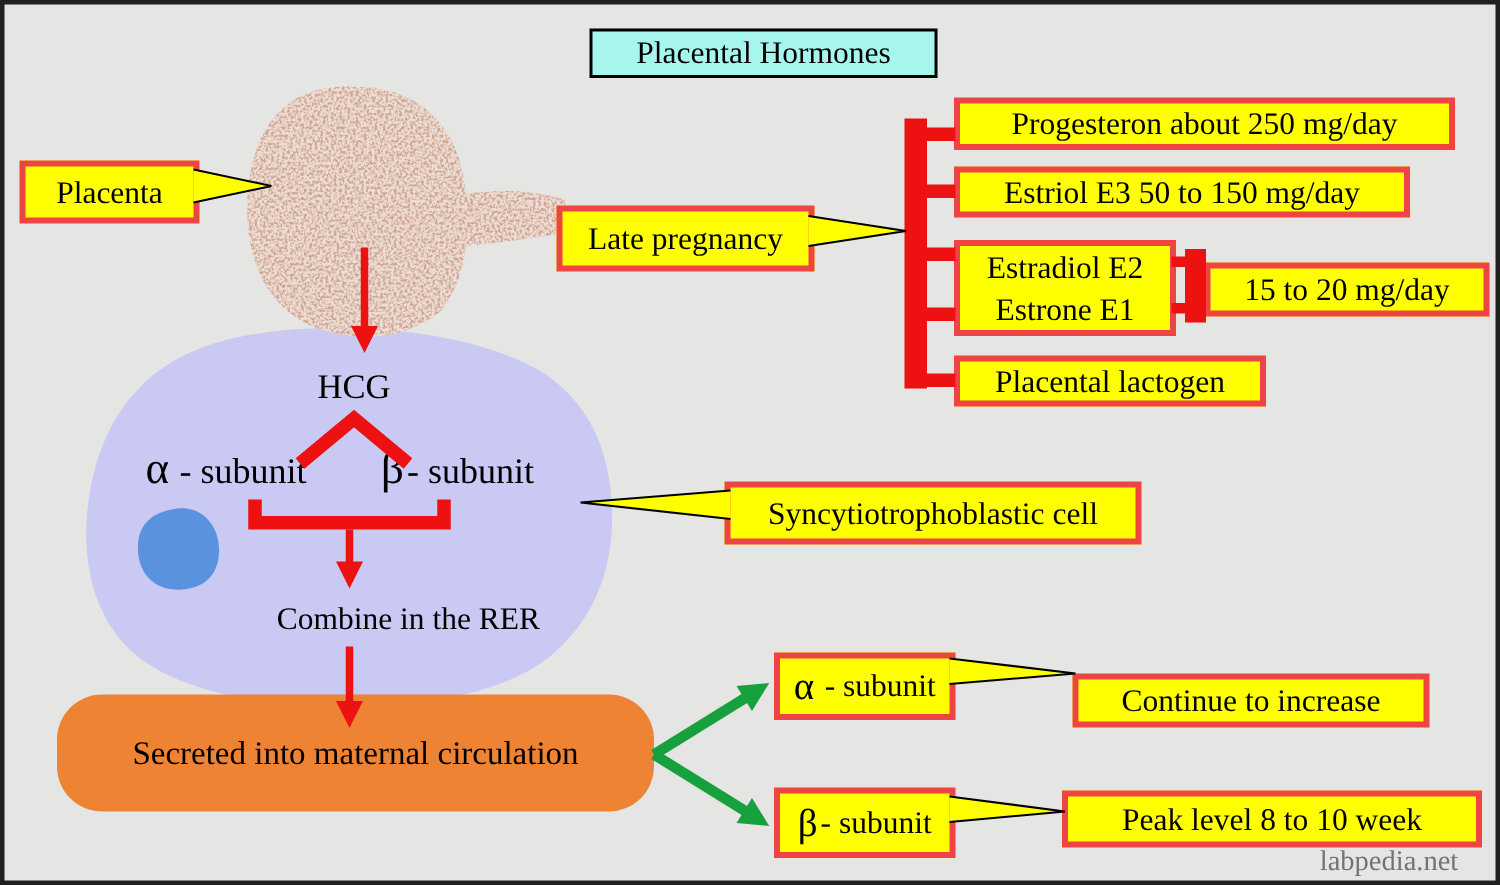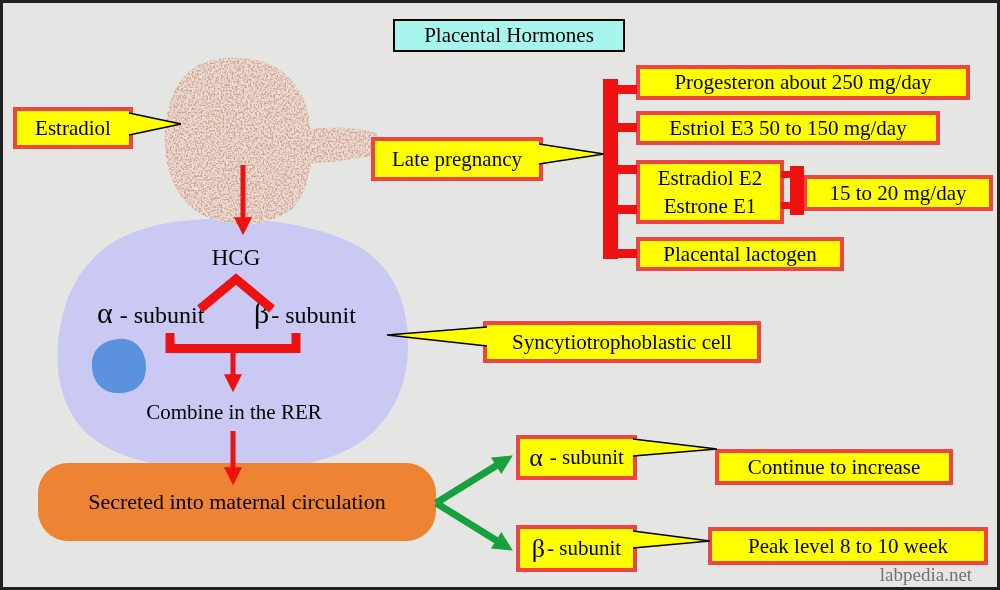--- a/index.html
+++ b/index.html
@@ -66,41 +66,41 @@
     <g>
       <use href="#placshape" fill="#ecdcd4"></use>
       <g filter="url(#spk)">
           <use href="#placshape" fill="#000"></use>
         </g>
     </g>
   </svg>
 
   <div class="cyanbox" style="left:390px;top:16px;width:232px;height:33px;">Placental Hormones</div>
 
-  <div class="ybox" style="left:10px;top:104px;width:120px;height:42px;">Estradiol</div>
+  <div class="ybox" style="left:10px;top:104px;width:120px;height:42px;">Placenta</div>
   <div class="ybox" style="left:368px;top:134px;width:172px;height:44px;">Late pregnancy</div>
   <div class="ybox" style="left:480px;top:318px;width:278px;height:42px;">Syncytiotrophoblastic cell</div>
 
   <div class="ybox" style="left:633px;top:62px;width:334px;height:35px;">Progesteron about 250 mg/day</div>
   <div class="ybox" style="left:633px;top:108px;width:304px;height:34px;">Estriol E3 50 to 150 mg/day</div>
   <div class="ybox two-line" style="left:633px;top:157px;width:148px;height:64px;flex-direction:column;">
     <span>Estradiol E2</span>
     <span>Estrone E1</span>
   </div>
   <div class="ybox" style="left:800px;top:172px;width:190px;height:36px;">15 to 20 mg/day</div>
   <div class="ybox" style="left:633px;top:234px;width:208px;height:34px;">Placental lactogen</div>
 
   <div class="txt center" style="left:185px;top:242px;width:96px;font-size:23px;">HCG</div>
   <div class="txt" style="left:94px;top:296px;font-size:24px;">
     <span class="greek gap-a">α</span><span>- subunit</span>
   </div>
   <div class="txt" style="left:251px;top:296px;font-size:24px;">
     <span class="greek gap-b">β</span><span>- subunit</span>
   </div>
-  <div class="txt center" style="left:105px;top:397px;width:252px;font-size:21px;">Combine in the RER</div>
+  <div class="txt center" style="left:105px;top:397px;width:252px;font-size:21px;text-align:right;">Combine in the RER</div>
 
   <div class="orangebox" style="left:35px;top:460px;width:398px;height:78px;">Secreted into maternal circulation</div>
   <div class="ybox" style="left:513px;top:432px;width:121px;height:45px;">
     <span class="greek-sm gap-a">α</span>
       <span>- subunit</span>
   </div>
   <div class="ybox" style="left:712px;top:446px;width:238px;height:36px;">Continue to increase</div>
   <div class="ybox" style="left:513px;top:522px;width:121px;height:47px;">
     <span class="greek-sm gap-b">β</span>
       <span>- subunit</span>

